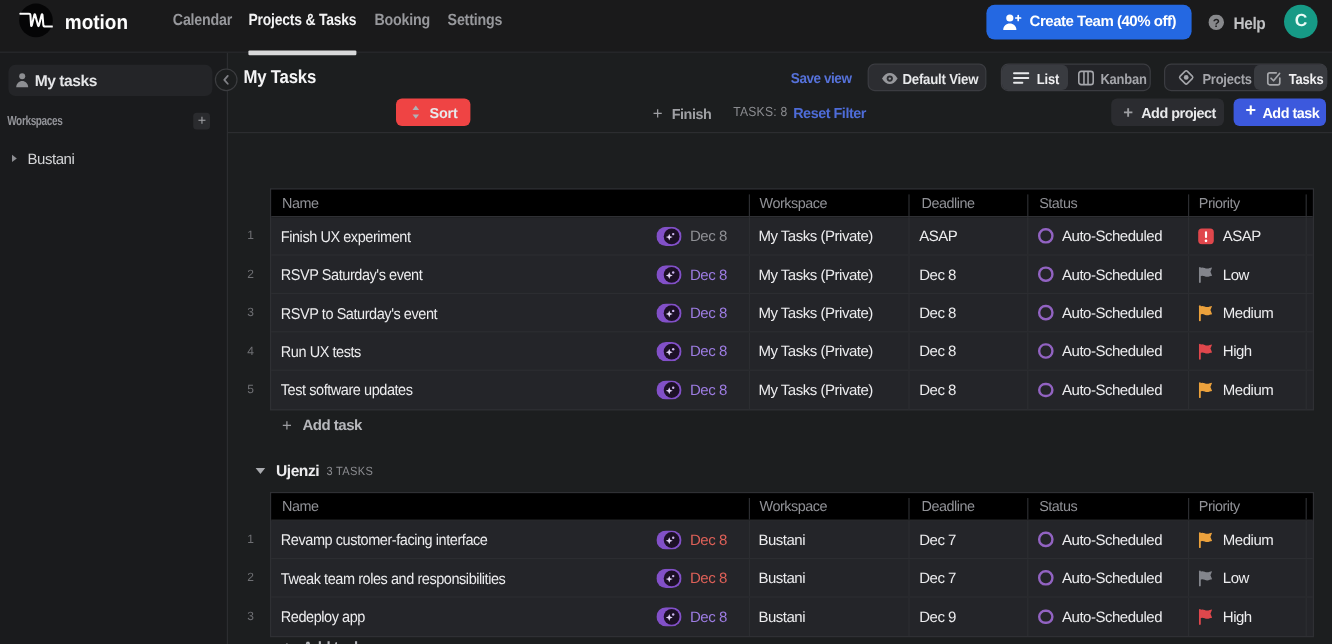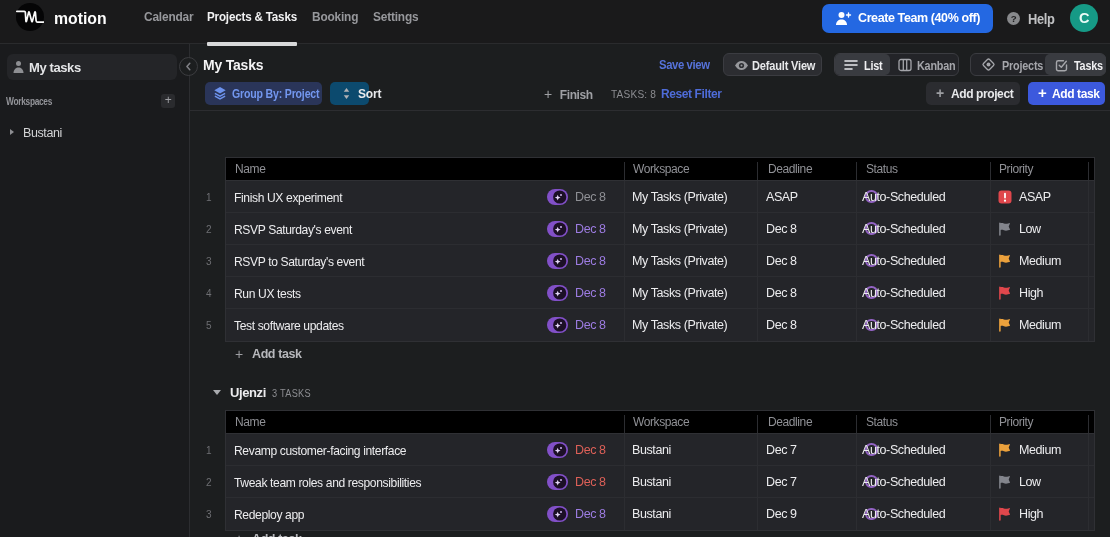--- a/index.html
+++ b/index.html
@@ -38,21 +38,21 @@
 #seg1 { left:644px; width:125px; padding:0; background:#232428; }
 #seg2 { left:780px; width:136px; padding:0; background:#232428; }
 .seg-active { position:absolute; top:0px; height:21px; background:#393b40; border-radius:5px; }
 .segtxt { position:absolute; font-size:12px; font-weight:bold; top:5px; white-space:nowrap; letter-spacing:-0.2px; transform:scaleX(0.9); transform-origin:0 50%; }
 .seg-on { color:#f0f0f2; }
 .seg-off { color:#a5a6ab; }
 
 .row2btn { position:absolute; top:41px; height:23px; border-radius:5px; font-size:12px; font-weight:bold; white-space:nowrap; letter-spacing:-0.2px; }
 #groupby { left:15px; width:117px; background:#2a3559; }
 #groupby span { position:absolute; left:27px; top:5px; color:#7397ef; transform:scaleX(0.88); transform-origin:0 50%; }
-#sortbtn { left:140px; width:39px; background:#0c4a6e; }
+#sortbtn { left:140px; width:62px; background:#ef4444; }
 #sortbtn span { position:absolute; left:28px; top:5px; color:#e8e9eb; }
 #statusbtn { left:213px; width:121px; background:#28292d; color:#e8e9eb; }
 #filterlbl { position:absolute; left:354px; top:45px; font-size:12px; font-weight:bold; color:#9fa0a4; }
 #taskcount { position:absolute; left:421px; top:47px; font-size:11px; color:#8b8c90; letter-spacing:0.2px; transform:scaleX(0.92); transform-origin:0 50%; }
 #resetfilters { position:absolute; left:471px; top:46px; font-size:12px; font-weight:bold; color:#4e6cd8; }
 #addproject { position:absolute; left:736px; top:41px; width:94px; height:23px; background:#2b2c30; border-radius:5px; }
 #addproject span { position:absolute; left:25px; top:5px; font-size:12px; font-weight:bold; color:#e8e9eb; white-space:nowrap; }
 #addtask { position:absolute; left:838px; top:41px; width:77px; height:23px; background:#3c59dd; border-radius:5px; }
 #addtask span { position:absolute; left:24px; top:5px; font-size:12px; font-weight:bold; color:#fff; white-space:nowrap; }
 #toolbar-border { position:absolute; left:0; top:69px; width:920px; height:1px; background:#2c2d30; }
@@ -65,21 +65,21 @@
 
 .tbl { position:absolute; left:35px; width:870px; background:#242529; border:1px solid #2f3034; }
 .thead { position:relative; height:23px; background:#000000; border-bottom:1px solid #2f3034; }
 .thead div { position:absolute; top:4px; font-size:12px; color:#909196; }
 .trow { position:relative; height:32px; border-bottom:1px solid #2c2d31; }
 .trow:last-child { border-bottom:none; }
 .cell { position:absolute; top:50%; transform:translateY(-50%); font-size:13px; color:#ececee; white-space:nowrap; }
 .cname { left:8px; transform:translateY(-50%) scaleX(0.93); transform-origin:0 50%; }
 .cws { left:406px; font-size:12.5px; }
 .cdl { left:540px; font-size:12.5px; }
-.cst { left:636px; font-size:12.5px; }
+.cst { left:659px; font-size:12.5px; }
 .cpr { left:793px; font-size:12.5px; }
 .cdate { left:349px; font-size:12.5px; }
 .d-gray { color:#8f9095; }
 .d-purple { color:#9d7ce2; }
 .d-red { color:#dd6058; }
 .vline { position:absolute; top:0; bottom:0; width:1px; background:#2c2d31; }
 .v1 { left:398px; } .v2 { left:531px; } .v3 { left:630px; } .v4 { left:764px; } .v5 { left:862px; }
 .rownum { position:absolute; left:-20px; top:50%; transform:translateY(-50%); font-size:10px; color:#6e6f73; }
 .toggle { position:absolute; left:321px; top:50%; margin-top:-8px; width:21px; height:16px; }
 .stcircle { position:absolute; left:639px; top:50%; margin-top:-6.3px; width:12.5px; height:12.5px; border:2.3px solid #9263c2; border-radius:50%; }
@@ -171,28 +171,20 @@
       <path d="M1 3 H13 M1 7 H13 M1 11 H8" stroke="#e8e9eb" stroke-width="1.6" stroke-linecap="round"></path>
     </svg>
     <div class="segtxt seg-on" style="left:29px;">List</div>
     <svg width="14" height="14" viewBox="0 0 14 14" style="position:absolute;left:63px;top:4px;">
       <rect x="1" y="1.5" width="12" height="11" rx="2" fill="none" stroke="#a5a6ab" stroke-width="1.3"></rect>
       <path d="M5.3 1.5 V12.5 M8.7 1.5 V12.5" stroke="#a5a6ab" stroke-width="1.3"></path>
     </svg>
     <div class="segtxt seg-off" style="left:82px;">Kanban</div>
   </div>
 
-  <div class="row2btn" id="groupby">
-    <svg width="14" height="14" viewBox="0 0 15 15" style="position:absolute;left:8px;top:4px;">
-      <path d="M7.5 1.2 L13.6 4.6 L7.5 8 L1.4 4.6 Z" fill="#6d93ee"></path>
-      <path d="M2 7.8 L7.5 10.8 L13 7.8" fill="none" stroke="#6d93ee" stroke-width="1.5"></path>
-      <path d="M2 10.8 L7.5 13.8 L13 10.8" fill="none" stroke="#6d93ee" stroke-width="1.5"></path>
-    </svg>
-    <span>Group By: Project</span>
-  </div>
 
   <div class="row2btn" id="sortbtn">
     <svg width="11" height="13" viewBox="0 0 12 14" style="position:absolute;left:11px;top:5px;">
       <path d="M6 1 L9 5 H3 Z" fill="#b0b1b5"></path>
       <path d="M6 13 L3 9 H9 Z" fill="#b0b1b5"></path>
     </svg>
     <span>Sort</span>
   </div>
 
 

